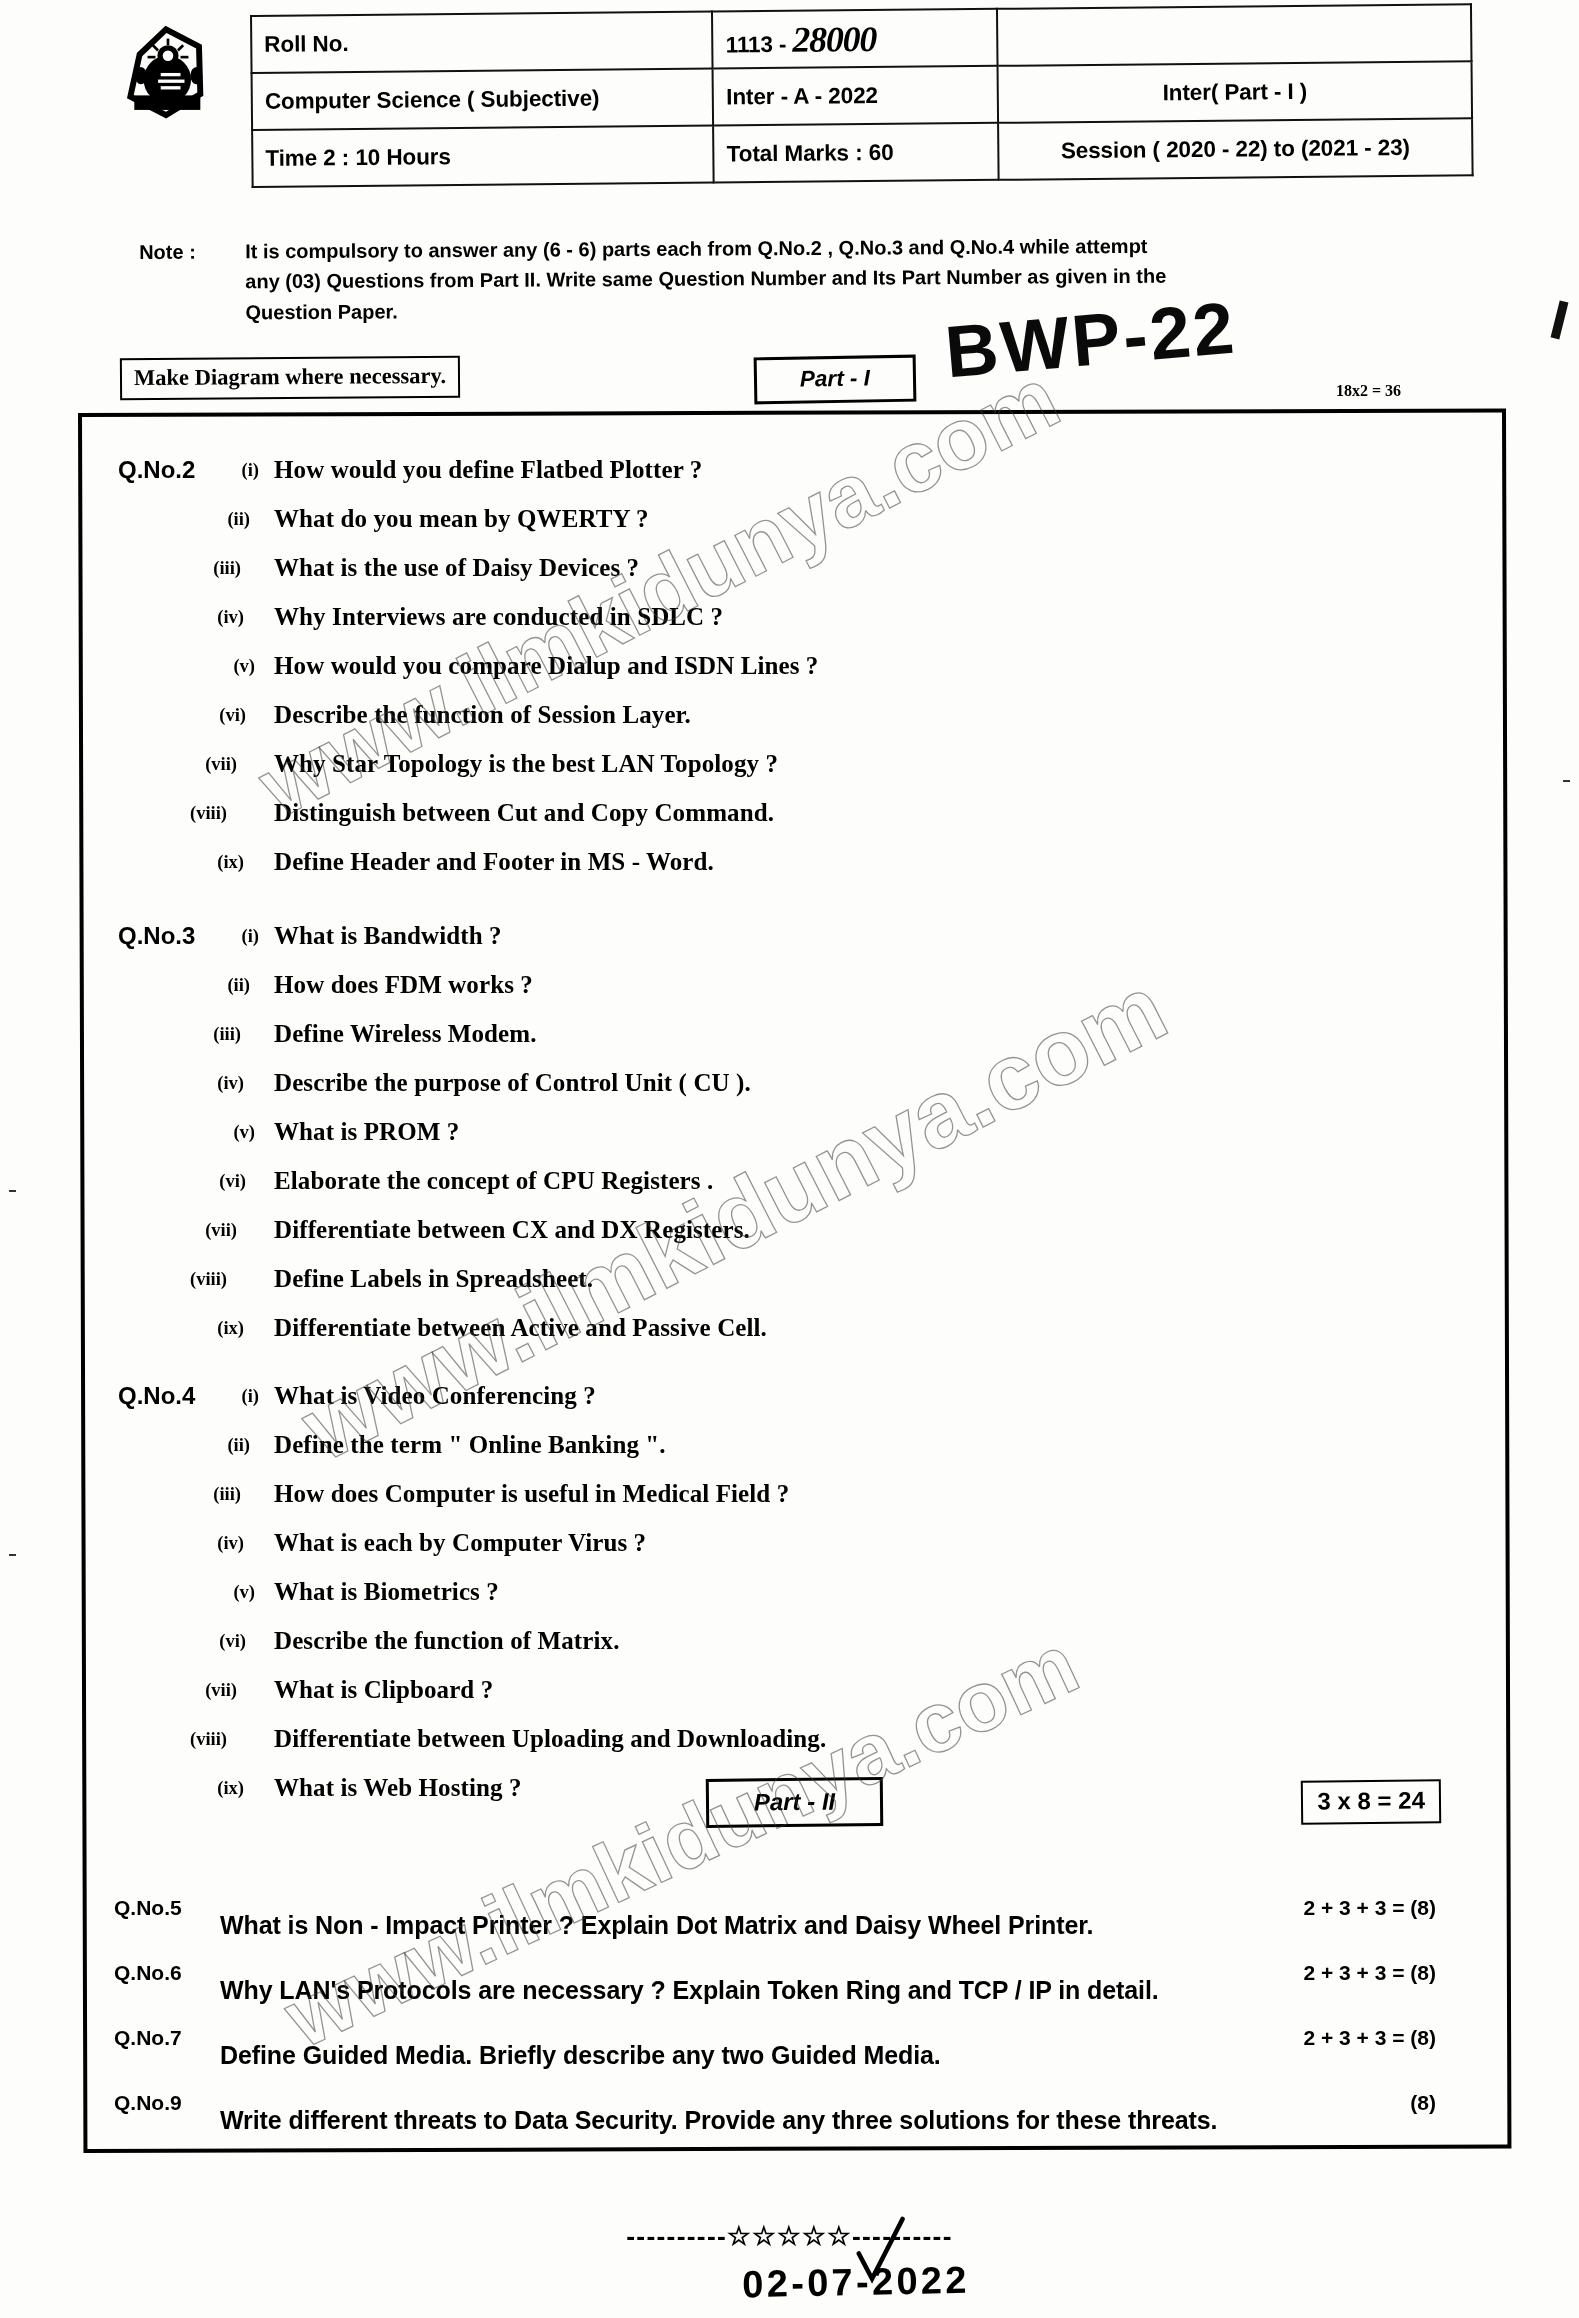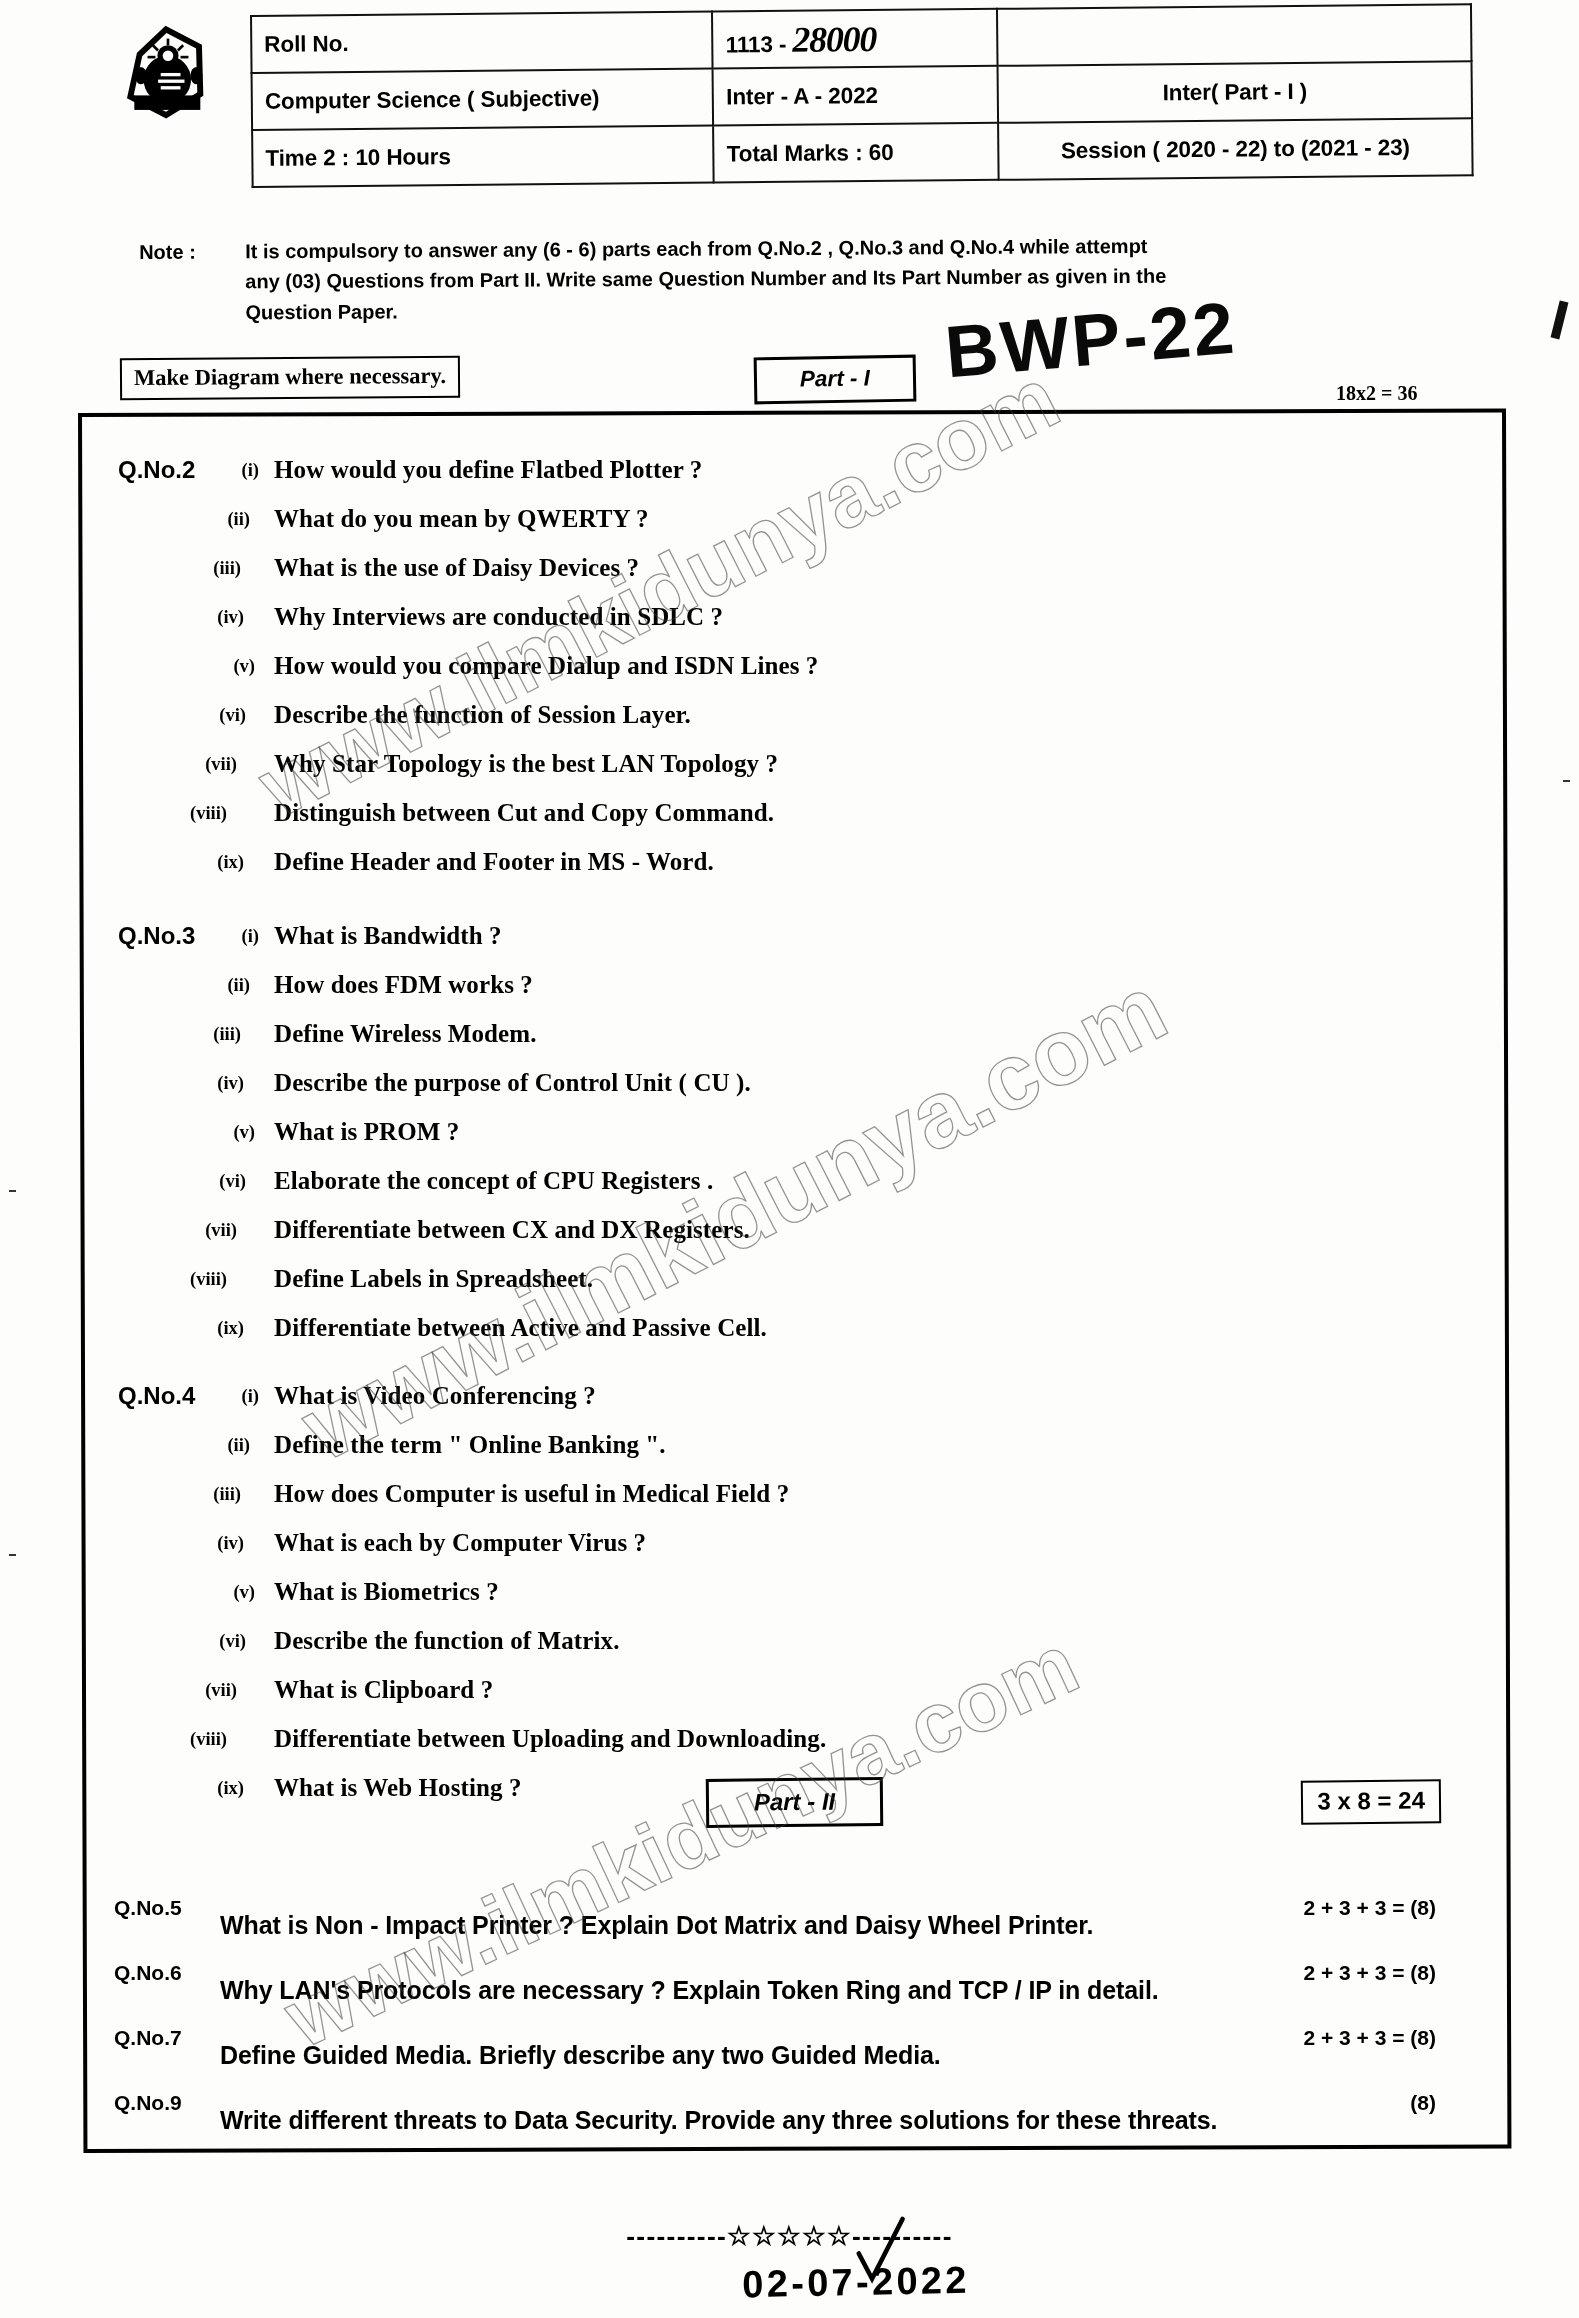--- a/index.html
+++ b/index.html
@@ -123,21 +123,21 @@
     font-weight: bold;
     font-size: 22.5px;
     transform: rotate(-1deg);
   }
   .marks1 {
     position: absolute;
     left: 1336px;
     top: 382px;
     font-family: "Liberation Serif", serif;
     font-weight: bold;
-    font-size: 20px;
+    font-size: 16px;
   }
 
   
   .hand-bwp {
     position: absolute;
     left: 945px;
     top: 298px;
     font-family: "Liberation Sans", sans-serif;
     font-weight: bold;
     font-size: 73px;

